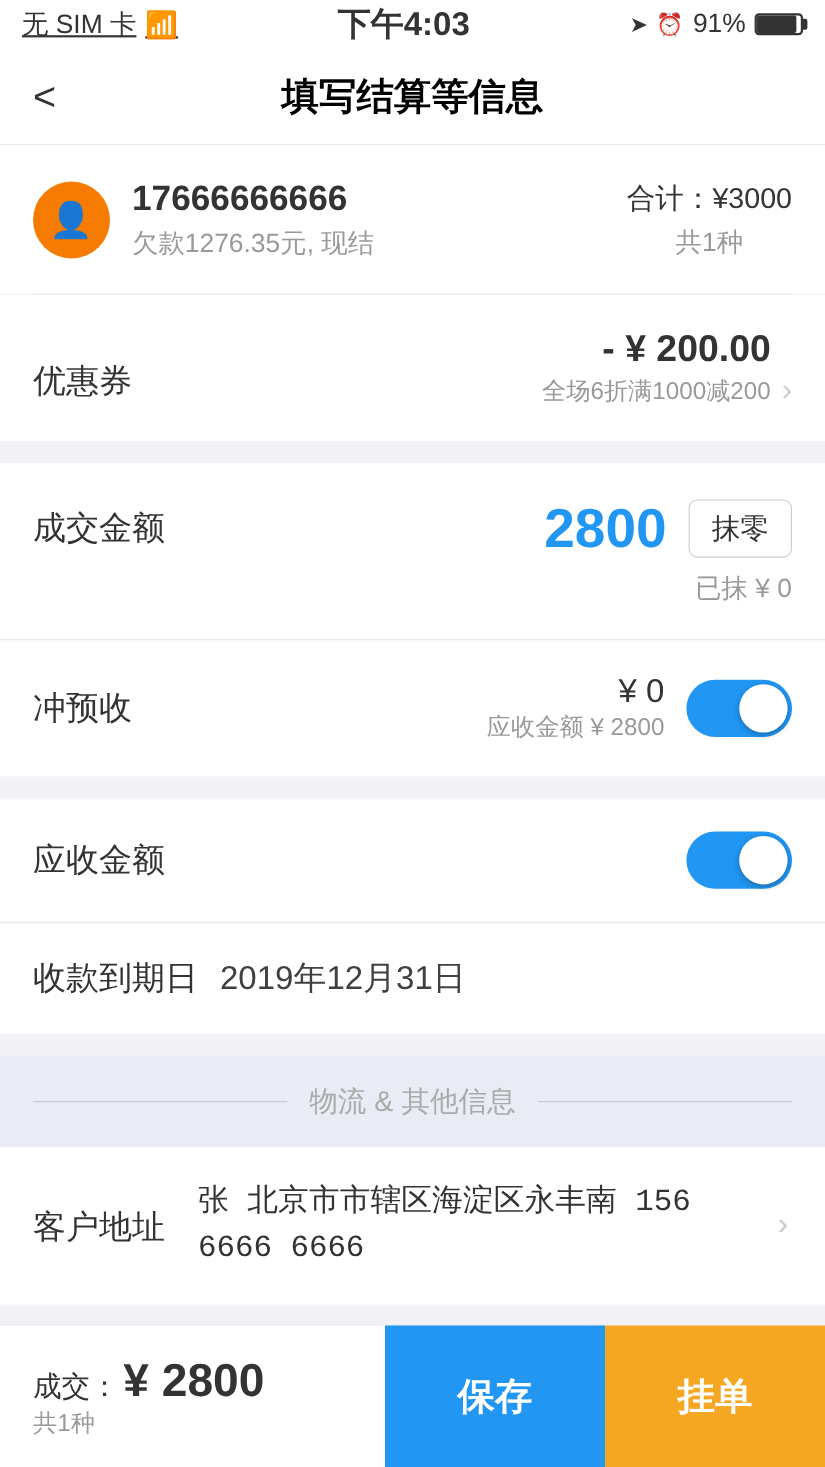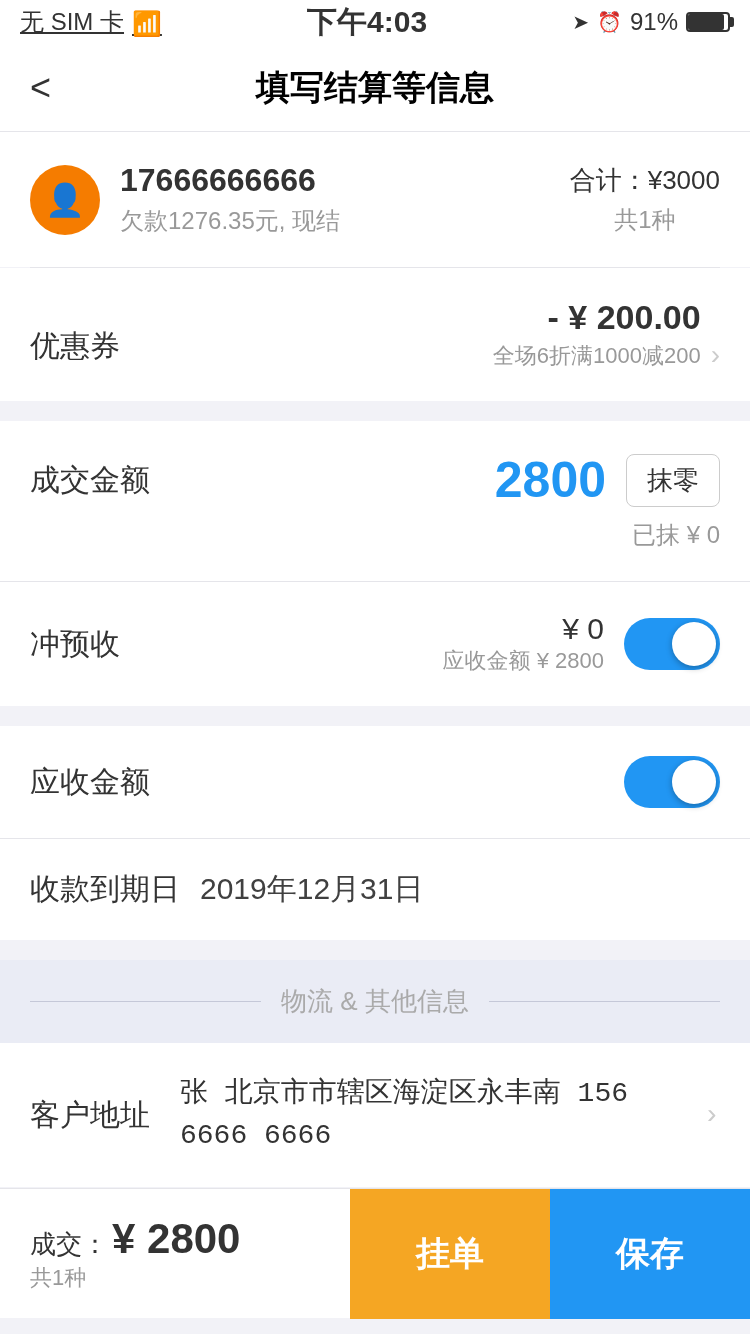--- a/index.html
+++ b/index.html
@@ -225,21 +225,21 @@
       justify-content: space-between;
       font-family: Liberation Mono, monospace;
     }
     .address-label { font-size: 30px; color: #333; flex-shrink: 0; margin-right: 30px; }
     .address-value { font-size: 28px; color: #333; flex: 1; line-height: 1.5; }
     .address-right { display: flex; align-items: center; }
 
     
     .bottom-bar {
       position: fixed;
-      bottom: 16px;
+      bottom: 0;
       width: 750px;
       height: 130px;
       background: #fff;
       display: flex;
       align-items: center;
       border-top: 1px solid #e5e5ea;
     }
     .bottom-summary {
       flex: 1;
       padding: 0 30px;
@@ -376,15 +376,15 @@
 </div>
 
 <div class="bottom-bar">
   <div class="bottom-summary">
     <div style="display:flex;align-items:baseline;gap:4px;">
       <span class="bottom-deal">成交：</span>
       <span class="bottom-amount">¥ 2800</span>
     </div>
     <div class="bottom-count">共1种</div>
   </div>
+  <div class="bottom-btn btn-save">保存</div>
   <div class="bottom-btn btn-hold">挂单</div>
-  <div class="bottom-btn btn-save">保存</div>
 </div>
 
 </body></html>

